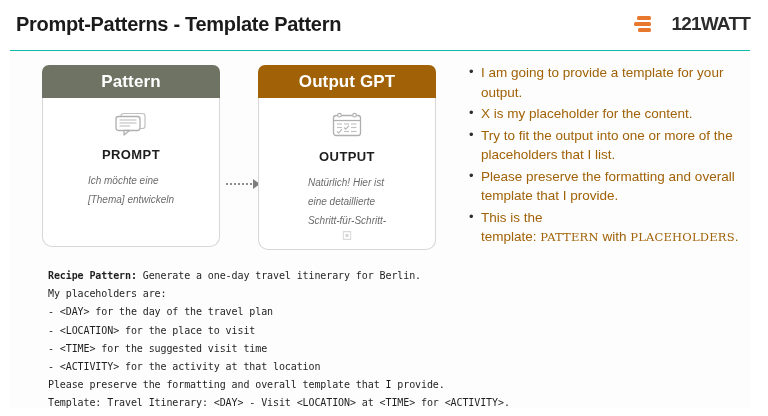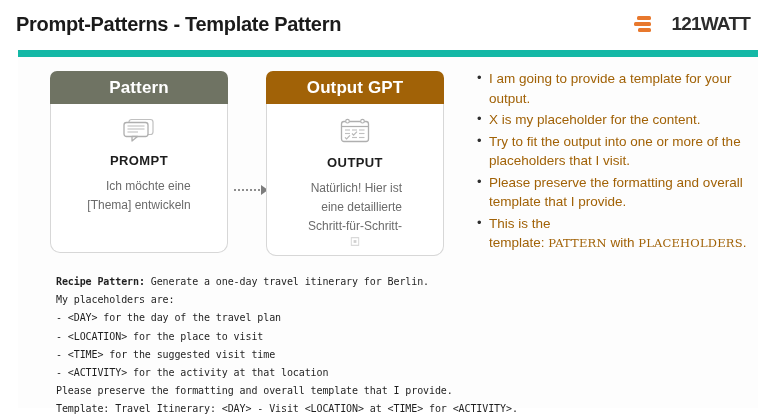--- a/index.html
+++ b/index.html
@@ -30,22 +30,22 @@
   .brand-mark i { display: block; height: 3.5px; border-radius: 1.5px; background: #e8782d; }
   .brand-mark i:nth-child(1) { width: 14px; margin-left: 3px; }
   .brand-mark i:nth-child(2) { width: 17px; margin-left: 0; }
   .brand-mark i:nth-child(3) { width: 13px; margin-left: 4px; }
   .brand-text {
     font-size: 19px; font-weight: bold; color: #2c2c2c; letter-spacing: -0.8px;
   }
 
   
   .panel {
-    position: absolute; left: 18px; top: 50px; width: 740px; height: 358px;
-    background: #fdfdfd; border-top: 7px solid #14b8a6;
+    position: absolute; left: 10px; top: 50px; width: 740px; height: 358px;
+    background: #fdfdfd; border-top: 1px solid #14b8a6;
   }
 
   
   .flow { position: absolute; left: 0; top: 0; width: 455px; height: 205px; }
 
   .card { position: absolute; width: 178px; }
   .card-pattern { left: 32px; top: 14px; }
   .card-output { left: 248px; top: 14px; }
 
   .card-head {
@@ -65,21 +65,21 @@
   }
   .card-output .card-body { height: 152px; }
 
   .card-icon { margin-top: 4px; margin-bottom: 7px; opacity: .62; }
   .card-label {
     font-size: 13px; font-weight: bold; color: #1d1d1d; letter-spacing: .4px;
     margin-bottom: 9px;
     text-align: right;
   }
   .card-text {
-    font-size: 12px; color: #6b6b6b; line-height: 19px; text-align: right;
+    font-size: 10px; color: #6b6b6b; line-height: 19px; text-align: left; font-style: italic;
   }
   .card-foot-icon {
     position: absolute; bottom: 5px; left: 50%; transform: translateX(-50%);
     opacity: .45;
   }
 
   
   .arrow { position: absolute; left: 216px; top: 128px; display: flex; align-items: center; }
   .arrow .dots {
     width: 26px; border-top: 2px dotted #8d8d8d; height: 0;
@@ -201,21 +201,21 @@
             </svg>
           </span>
         </div>
       </div>
     </div>
 
     <div class="bullets">
       <ul>
         <li>I am going to provide a template for your output.</li>
         <li>X is my placeholder for the content.</li>
-        <li>Try to fit the output into one or more of the placeholders that I visit.</li>
+        <li>Try to fit the output into one or more of the placeholders that I list.</li>
         <li>Please preserve the formatting and overall template that I provide.</li>
         <li>
           <span>This is the</span><br>
           <span>template: </span><span class="mono-caps">PATTERN</span><span> with </span><span class="mono-caps">PLACEHOLDERS</span><span>.</span>
         </li>
       </ul>
     </div>
 
     <div class="codeblock">
       <pre><b>Recipe Pattern:</b><span> Generate a one-day travel itinerary for Berlin.</span>

